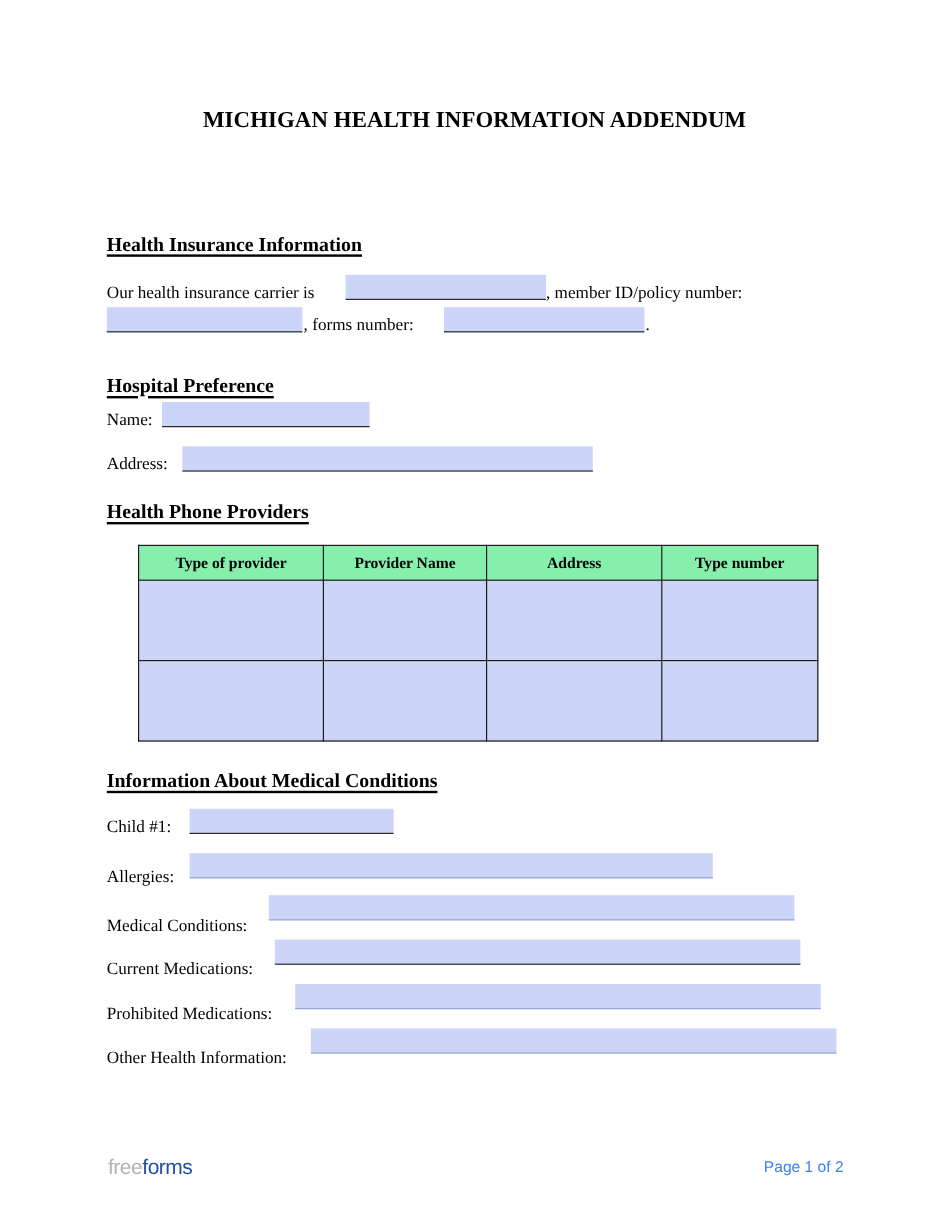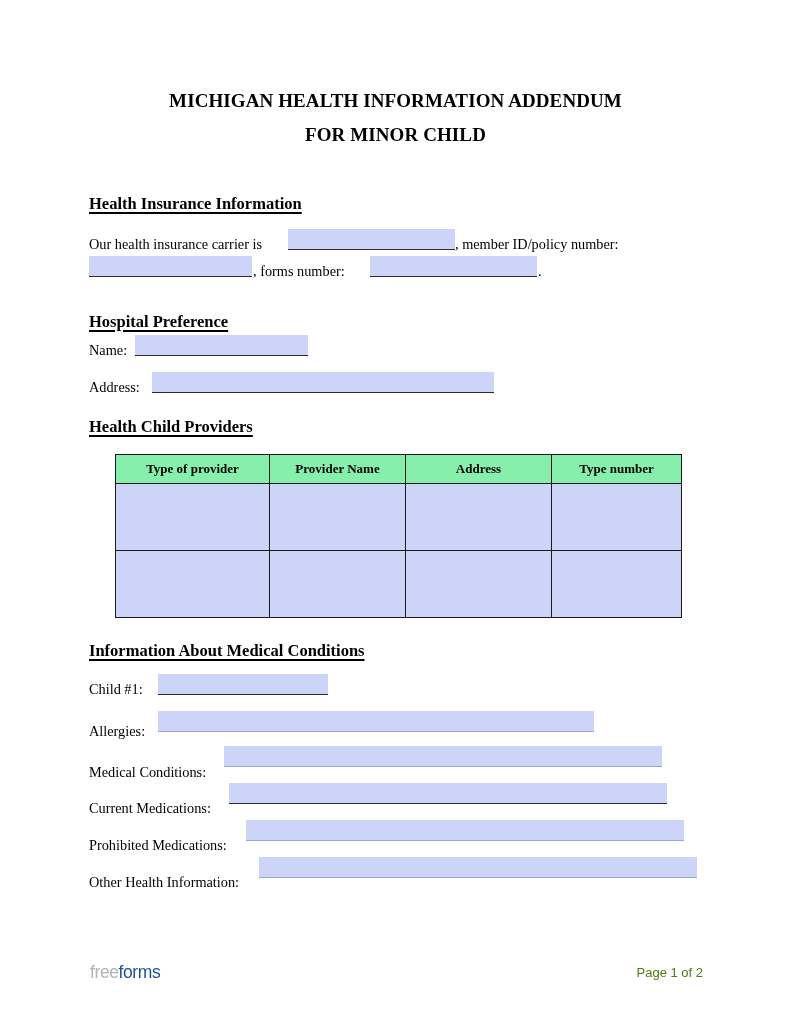--- a/index.html
+++ b/index.html
@@ -109,31 +109,30 @@
   }
   .footer-logo .free  { color: #b3b3b3; font-weight: normal; }
   .footer-logo .forms { color: #1f4e9c; font-weight: normal; }
 
   .footer-page {
     position: absolute;
     right: 88px;
     top: 965px;
     font-family: "Liberation Sans", "DejaVu Sans", sans-serif;
     font-size: 13px;
-    color: #4d7c0f;
+    color: #3b82f6;
   }
 </style>
 </head>
 <body>
 
 <div class="page">
 
   <div class="doc-title">
     <span>MICHIGAN HEALTH INFORMATION ADDENDUM</span>
-    <span class="line2">FOR MINOR CHILD</span>
   </div>
 
   <div class="section-heading" style="top:194px;">Health Insurance Information</div>
 
   <div class="body-text" style="left:89px; top:236px;">Our health insurance carrier is</div>
 
   <div class="blank" style="left:288px; top:229px; width:167px; height:21px;"></div>
 
   <div class="body-text" style="left:455px; top:236px;">, member ID/policy number:</div>
 
@@ -148,21 +147,21 @@
   <div class="section-heading" style="top:300px;margin-top:12px;">Hospital Preference</div>
 
   <div class="body-text" style="left:89px; top:342px;">Name:</div>
 
   <div class="blank" style="left:135px; top:335px; width:173px; height:21px;"></div>
 
   <div class="body-text" style="left:89px; top:379px;">Address:</div>
 
   <div class="blank" style="left:152px; top:372px; width:342px; height:21px;"></div>
 
-  <div class="section-heading" style="top:417px;">Health Child Providers</div>
+  <div class="section-heading" style="top:417px;">Health Phone Providers</div>
 
   <table class="provider-table">
     <thead>
       <tr>
         <th class="col-type">Type of provider</th>
         <th class="col-name">Provider Name</th>
         <th class="col-addr">Address</th>
         <th class="col-phone">Type number</th>
       </tr>
     </thead>

